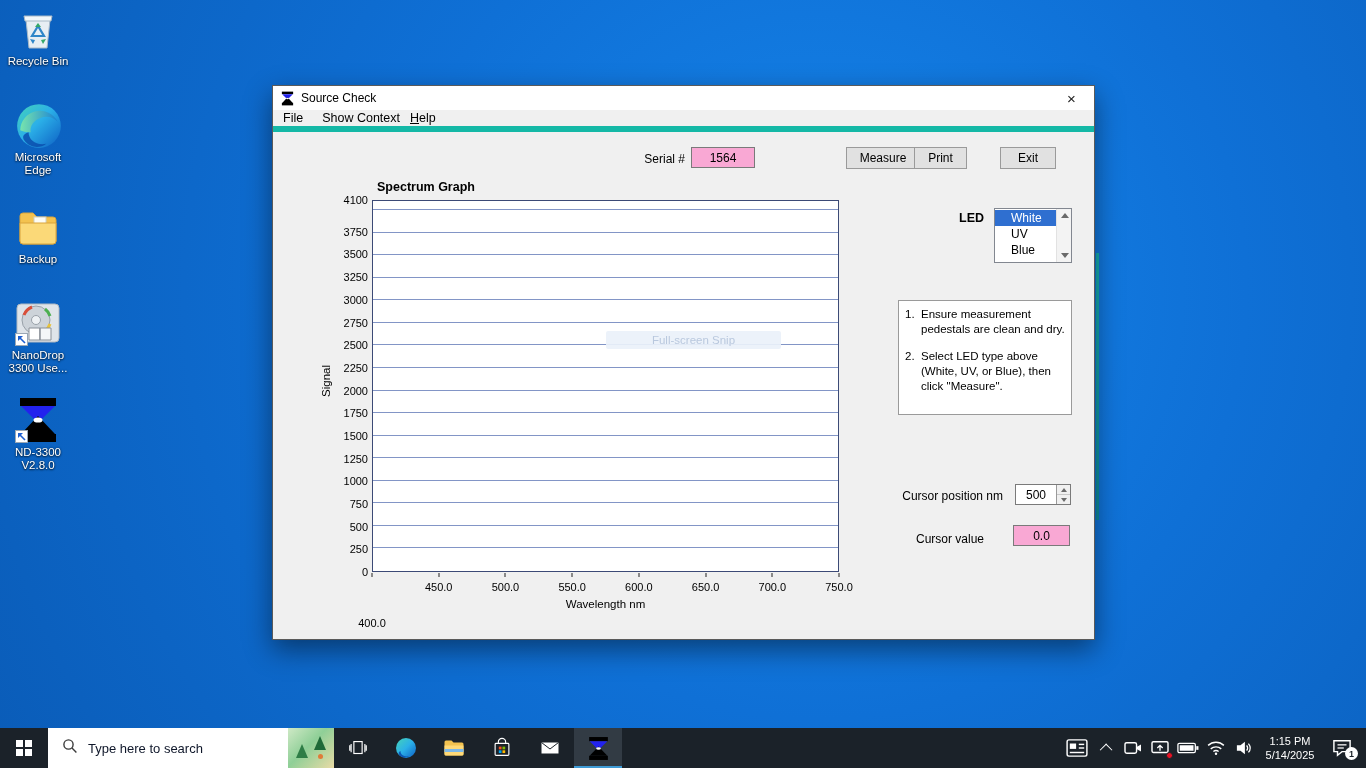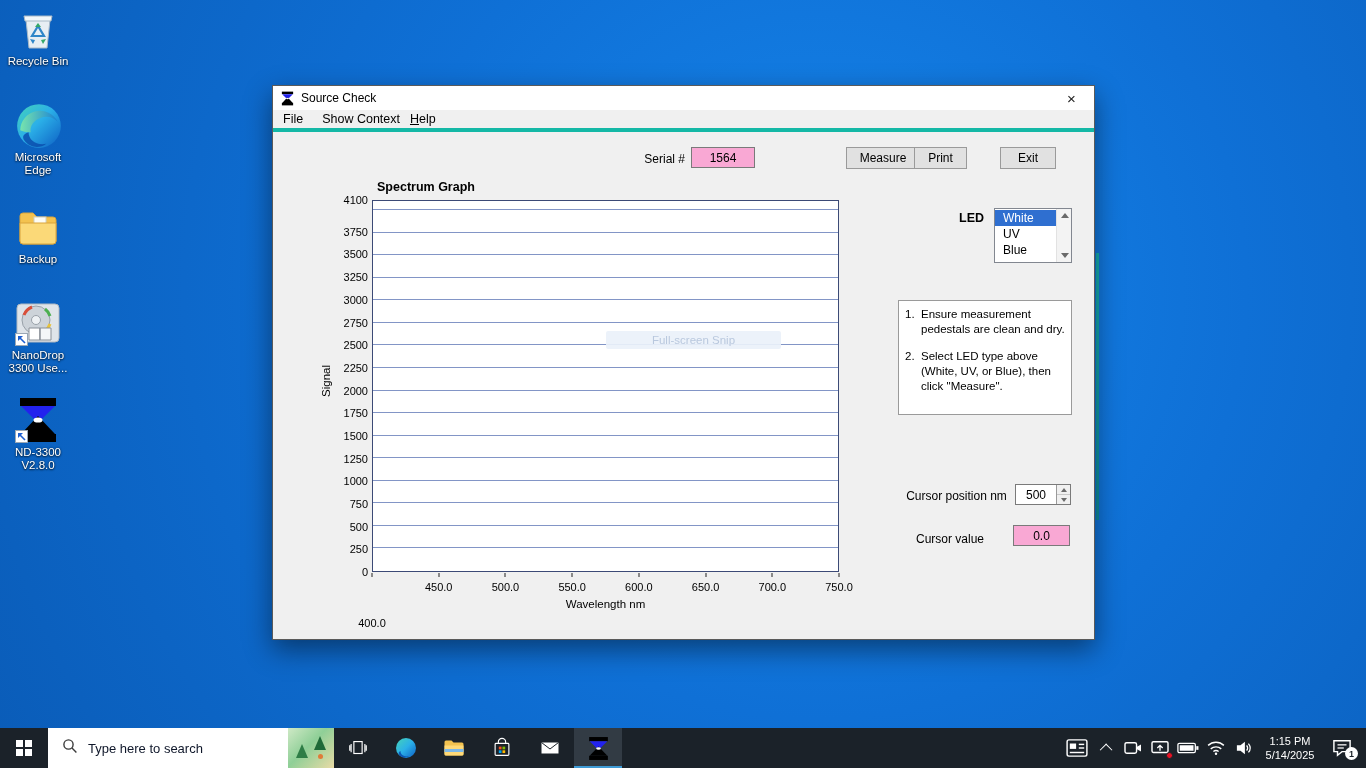--- a/index.html
+++ b/index.html
@@ -21,21 +21,21 @@
 
   
   .appwindow { position:absolute; left:272px; top:85px; width:823px; height:555px;
     background:#f0f0f0; border:1px solid #5a5a5a; box-shadow:0 10px 26px rgba(0,0,0,.45); }
   .titlebar { position:absolute; left:0; top:0; right:0; height:24px; background:#fff;
     display:flex; align-items:center; padding-left:7px; }
   .titlebar .title { font-size:12px; color:#000; margin-left:6px; }
   .closebtn { position:absolute; right:0; top:0; width:45px; height:24px; display:flex;
     align-items:center; justify-content:center; font-size:15px; color:#1a1a1a; }
   .menubar { position:absolute; left:0; top:24px; right:0; height:22px; background:#f0f0f0;
-    border-bottom:4px solid #14b8a6; display:flex; align-items:center; padding-left:5px;
+    border-bottom:6px solid #14b8a6; display:flex; align-items:center; padding-left:5px;
     font-size:12.5px; color:#000; }
   .menu-item { padding:3px 5px; display:inline-block; }
   .menu-item.first { margin-right:9px; }
   .menu-item.help::first-letter { text-decoration:underline; }
 
   .label { position:absolute; font-size:12px; color:#000; white-space:nowrap; }
   .field { position:absolute; background:#f9a8d4; border:1px solid #7a7a7a; font-size:12px;
     color:#000; display:flex; align-items:center; justify-content:center; }
   .btn { position:absolute; height:22px; background:#e1e1e1; border:1px solid #9a9a9a;
     font-size:12px; color:#000; display:flex; align-items:center; justify-content:center; }
@@ -57,21 +57,21 @@
     font-size:11.5px; color:#000; transform:rotate(-90deg); }
   .snip-ghost { position:absolute; left:333px; top:245px; width:175px; height:18px;
     background:rgba(234,241,250,.92); color:#b9c8de; font-size:11.5px; display:flex;
     align-items:center; justify-content:center; border-radius:2px; }
 
   
   .led-label { position:absolute; left:686px; top:125px; font-size:12.5px; font-weight:bold; color:#000; }
   .listbox { position:absolute; left:721px; top:122px; width:78px; height:55px; background:#fff;
     border:1px solid #828790; display:flex; }
   .listbox .opts { flex:1; padding-top:1px; }
-  .listbox .opt { height:16px; line-height:16px; padding-left:8px; font-size:12px; color:#000; }
+  .listbox .opt { height:16px; line-height:16px; padding-left:16px; font-size:12px; color:#000; }
   .listbox .opt.selected { background:#2f6fd0; color:#fff; }
   .listbox .sb { width:15px; background:#f3f3f3; border-left:1px solid #e2e2e2; position:relative; }
   .sb .arrow { position:absolute; left:0; width:15px; height:13px; display:flex;
     align-items:center; justify-content:center; }
   .tri-up { width:0; height:0; border-left:4px solid transparent; border-right:4px solid transparent;
     border-bottom:5px solid #6a6a6a; }
   .tri-down { width:0; height:0; border-left:4px solid transparent; border-right:4px solid transparent;
     border-top:5px solid #6a6a6a; }
 
   
@@ -328,21 +328,21 @@
       <div class="instr-item">
         <span class="num">1.</span>
         <span class="txt">Ensure measurement pedestals are clean and dry.</span>
       </div>
       <div class="instr-item">
         <span class="num">2.</span>
         <span class="txt">Select LED type above (White, UV, or Blue), then click "Measure".</span>
       </div>
     </div>
 
-    <div class="label" style="left:611px; top:403px; width:145px; text-align:center">Cursor position nm</div>
+    <div class="label" style="left:585px; top:403px; width:145px; text-align:right">Cursor position nm</div>
     <div class="spinner">
       <div class="val">500</div>
       <div class="spin">
         <div>
             <span class="tri-up"></span>
           </div>
         <div>
             <span class="tri-down"></span>
           </div>
       </div>

